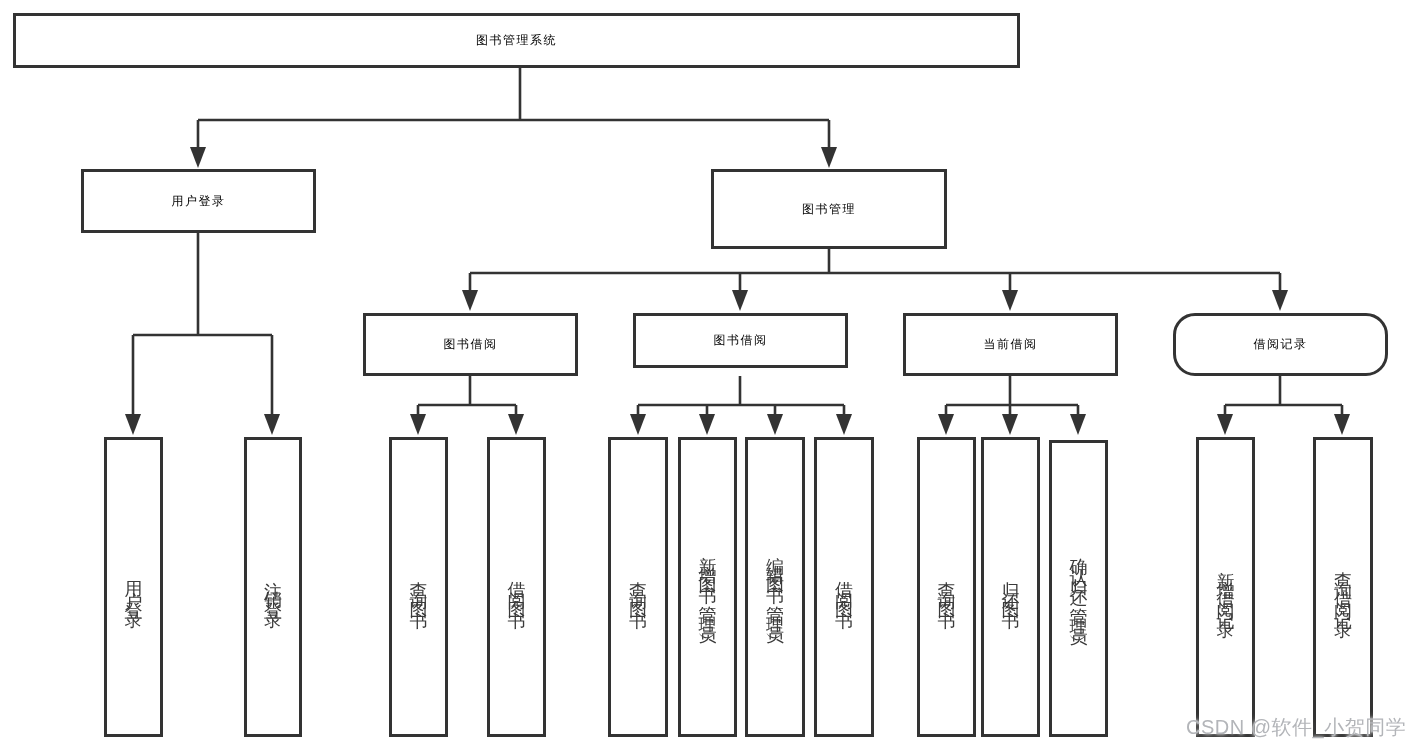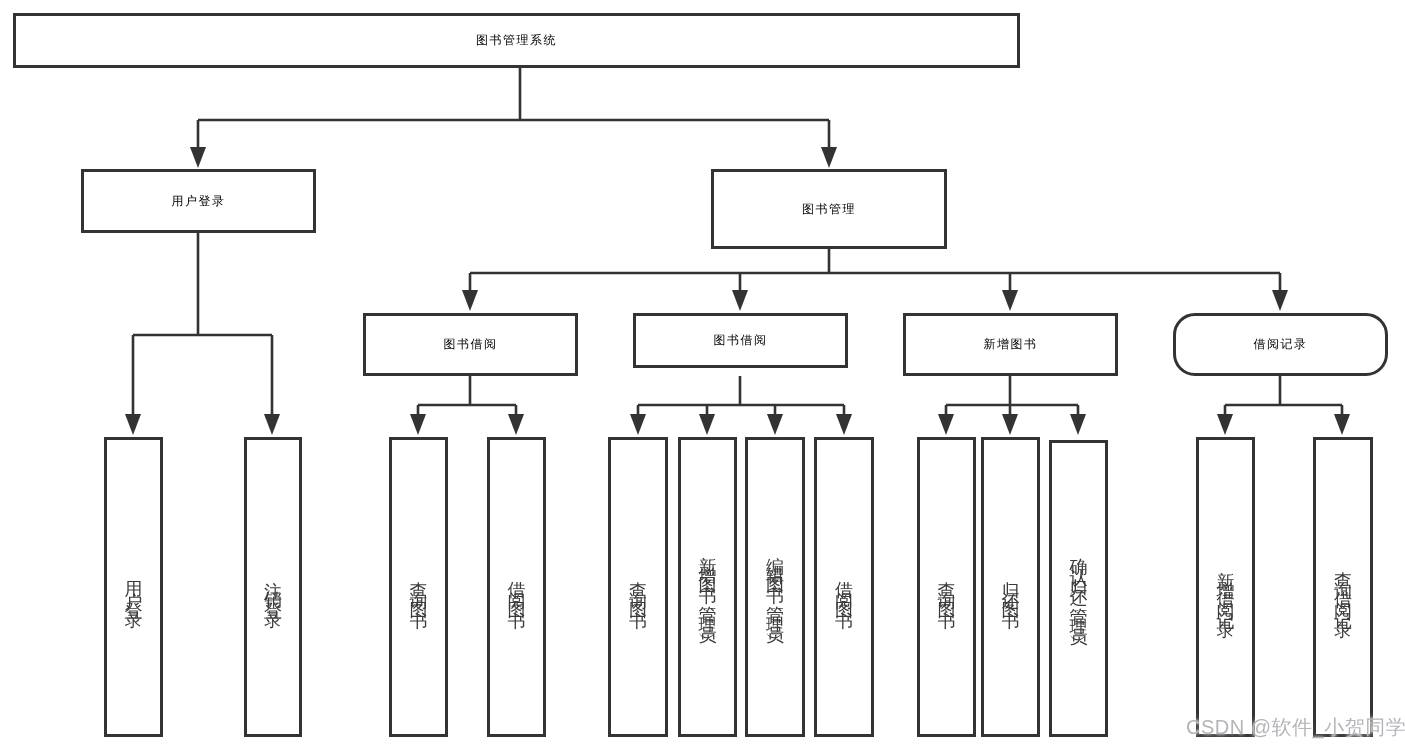--- a/index.html
+++ b/index.html
@@ -112,21 +112,21 @@
     <span class="hlabel">图书管理</span>
   </div>
 
   <div class="node" style="left:363px; top:313px; width:215px; height:63px;">
     <span class="hlabel">图书借阅</span>
   </div>
   <div class="node" style="left:633px; top:313px; width:215px; height:55px;">
     <span class="hlabel">图书借阅</span>
   </div>
   <div class="node" style="left:903px; top:313px; width:215px; height:63px;">
-    <span class="hlabel">新增图书</span>
+    <span class="hlabel">当前借阅</span>
   </div>
   <div class="node" style="left:1173px; top:313px; width:215px; height:63px;border-radius:22px;">
     <span class="hlabel">借阅记录</span>
   </div>
 
   <div class="node leaf" style="left:104px; top:437px; width:59px; height:300px;">
     <span class="vlabel">用户登录</span>
   </div>
   <div class="node leaf" style="left:244px; top:437px; width:58px; height:300px;">
     <span class="vlabel">注销登录</span>

